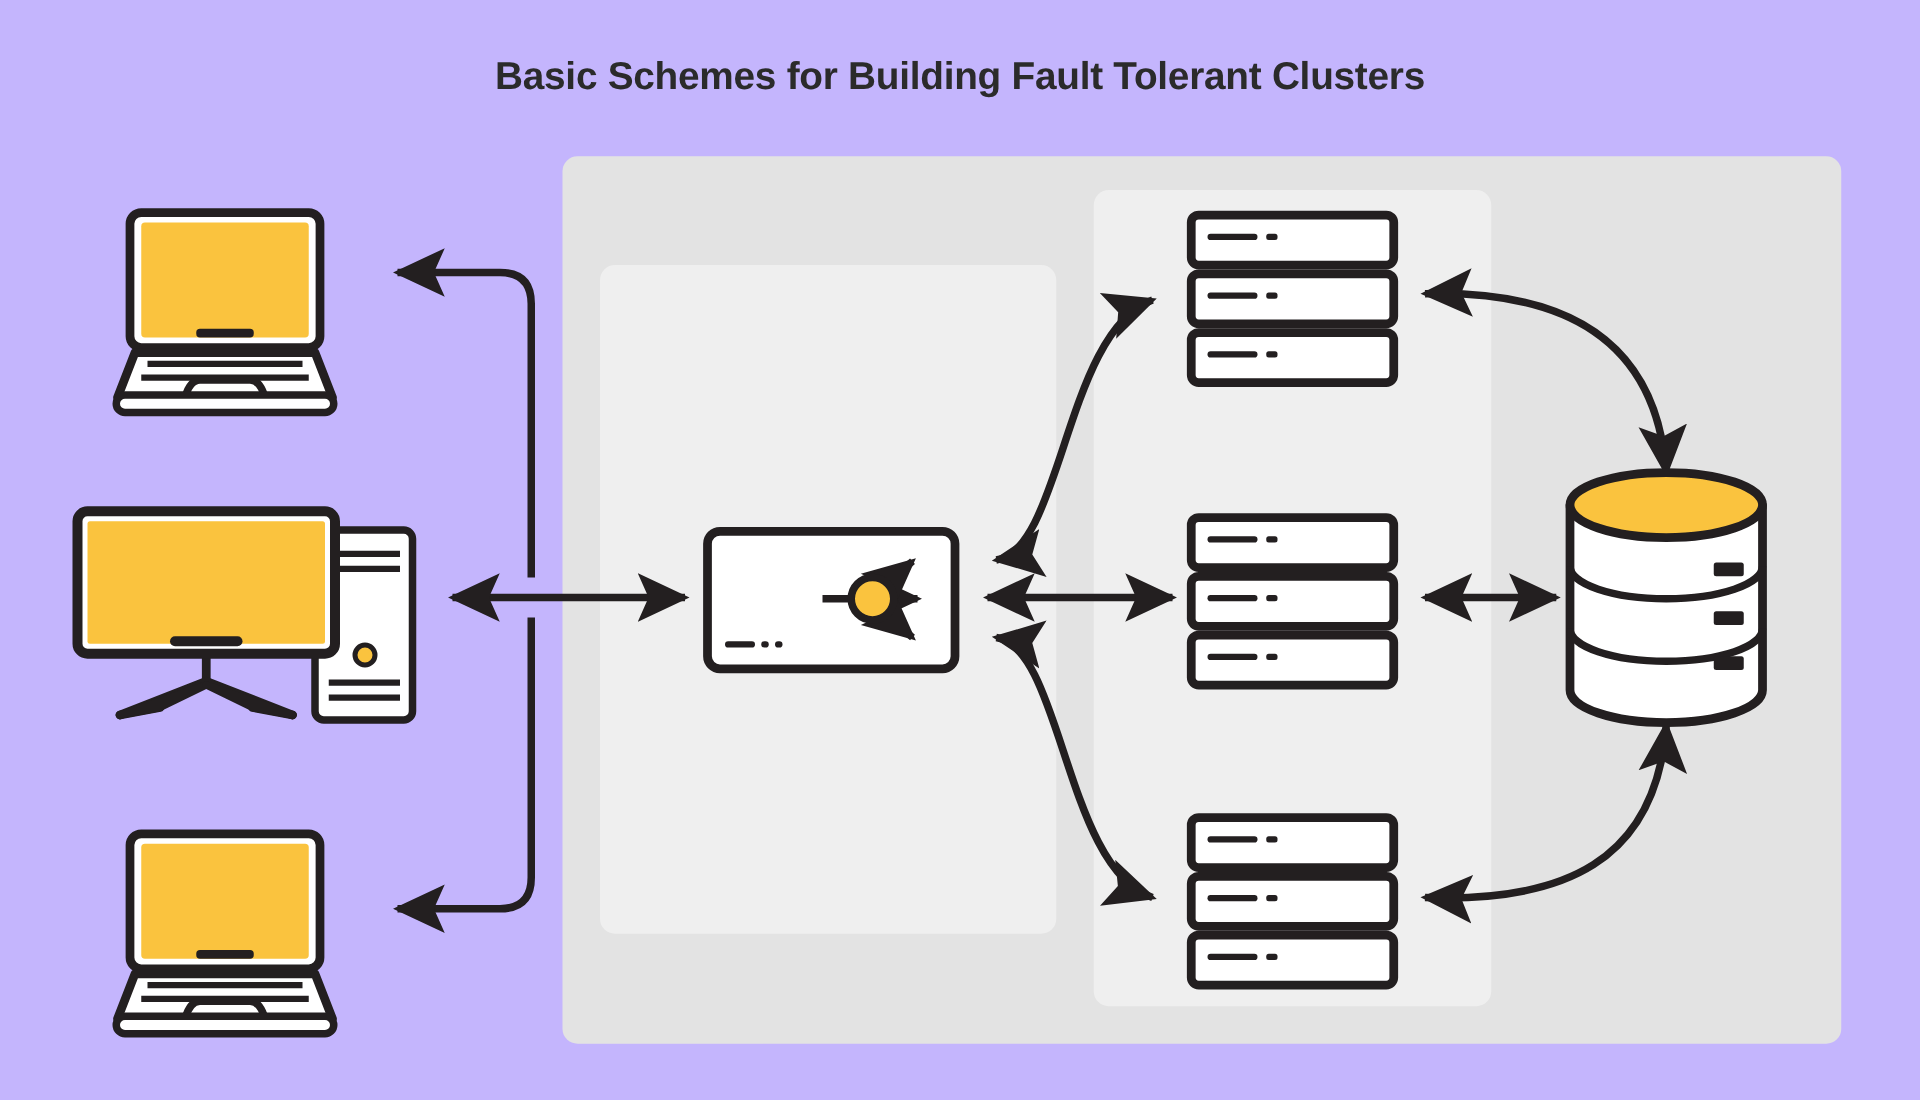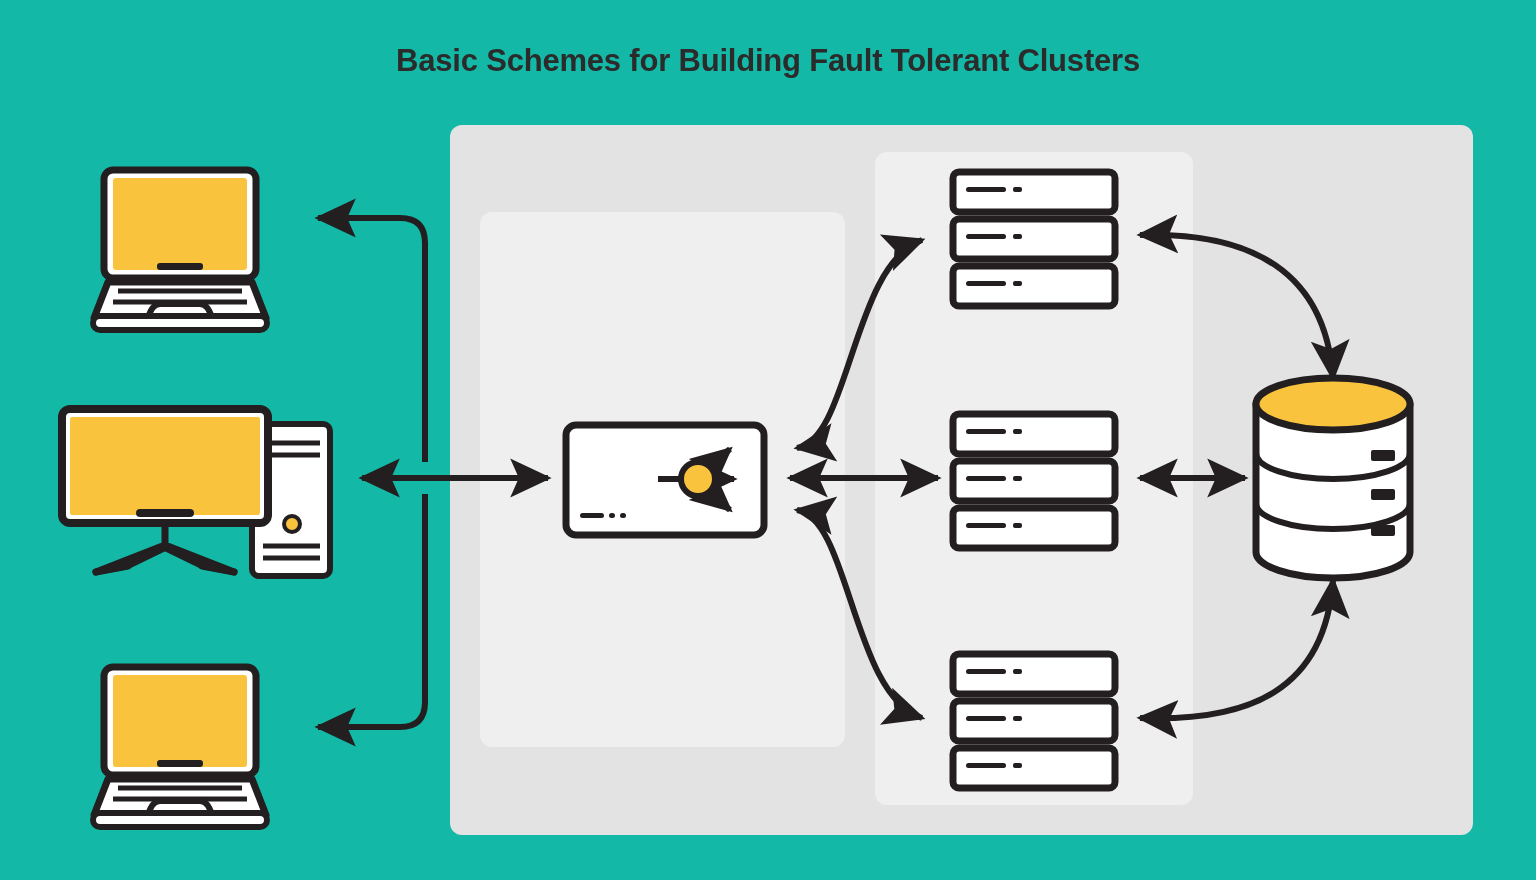--- a/index.html
+++ b/index.html
@@ -10,21 +10,21 @@
   body {
     width: 1536px;
     height: 880px;
     font-family: "Liberation Sans", sans-serif;
     overflow: hidden;
   }
   #canvas {
     position: relative;
     width: 1536px;
     height: 880px;
-    background: #14b8a6;
+    background: #c4b5fd;
   }
   #diagram-title {
     position: absolute;
     top: 43px;
     left: 0;
     width: 1536px;
     text-align: center;
     font-family: "Liberation Sans", sans-serif;
     font-size: 31px;
     font-weight: bold;

